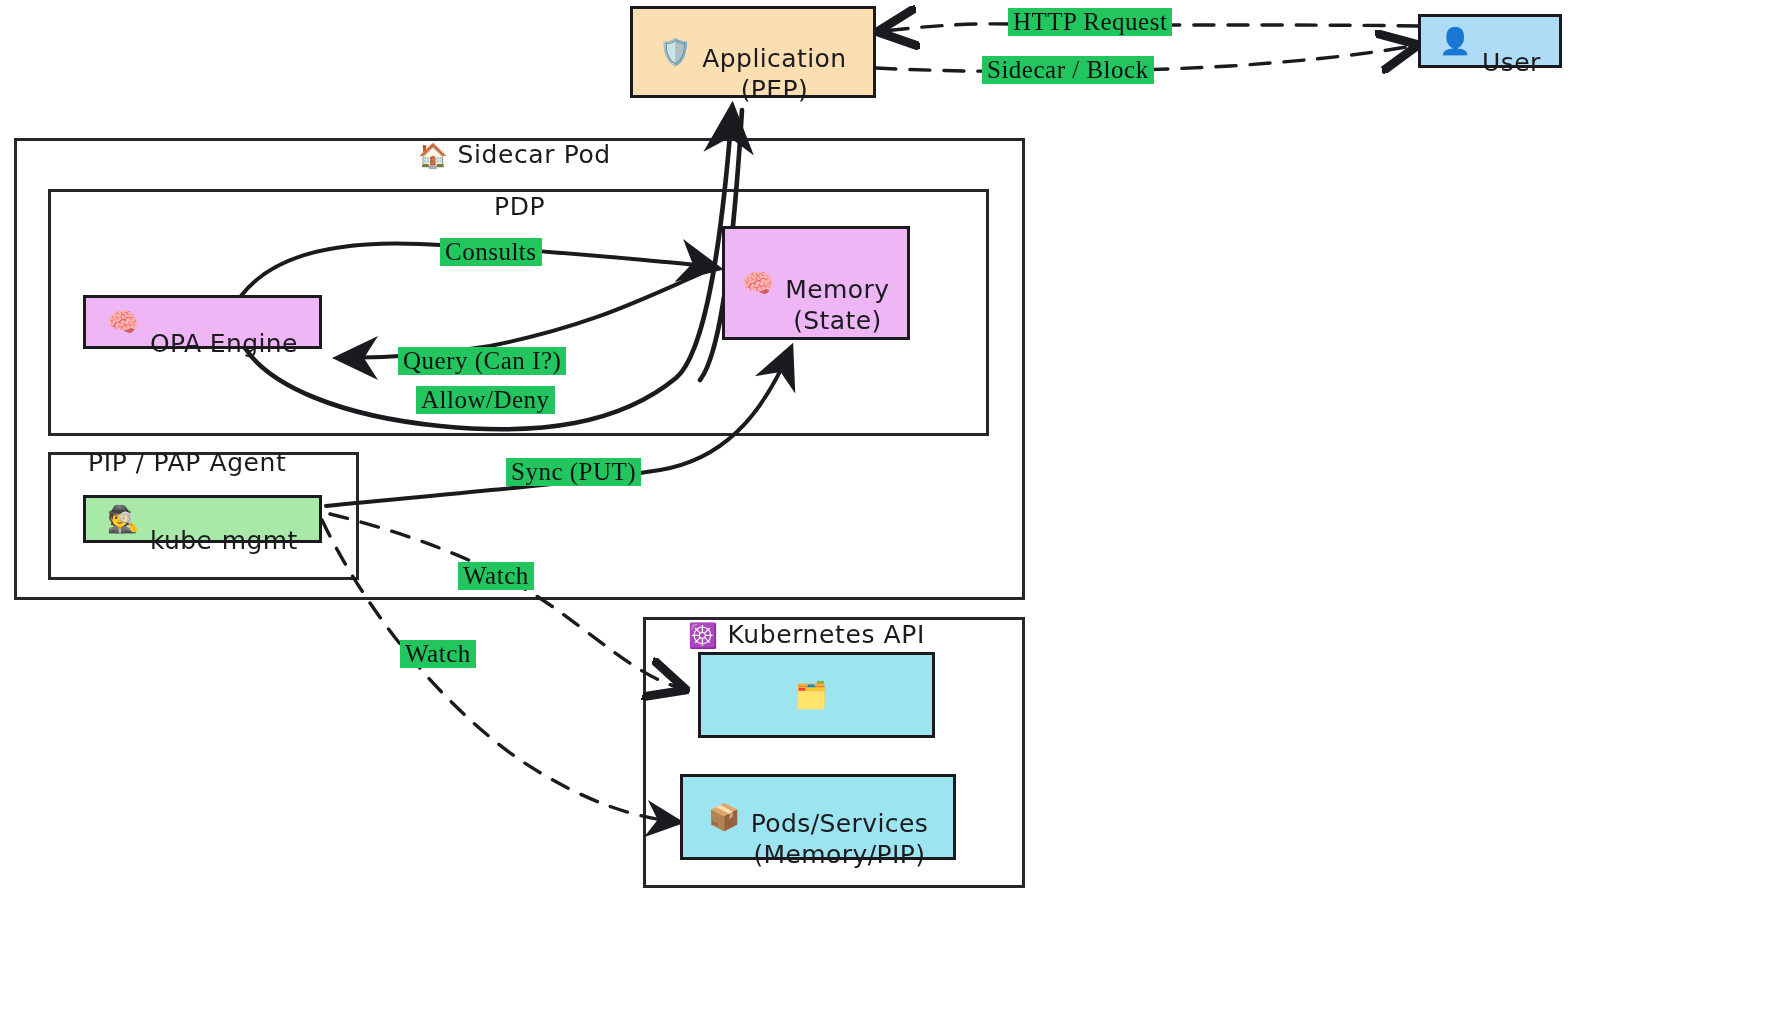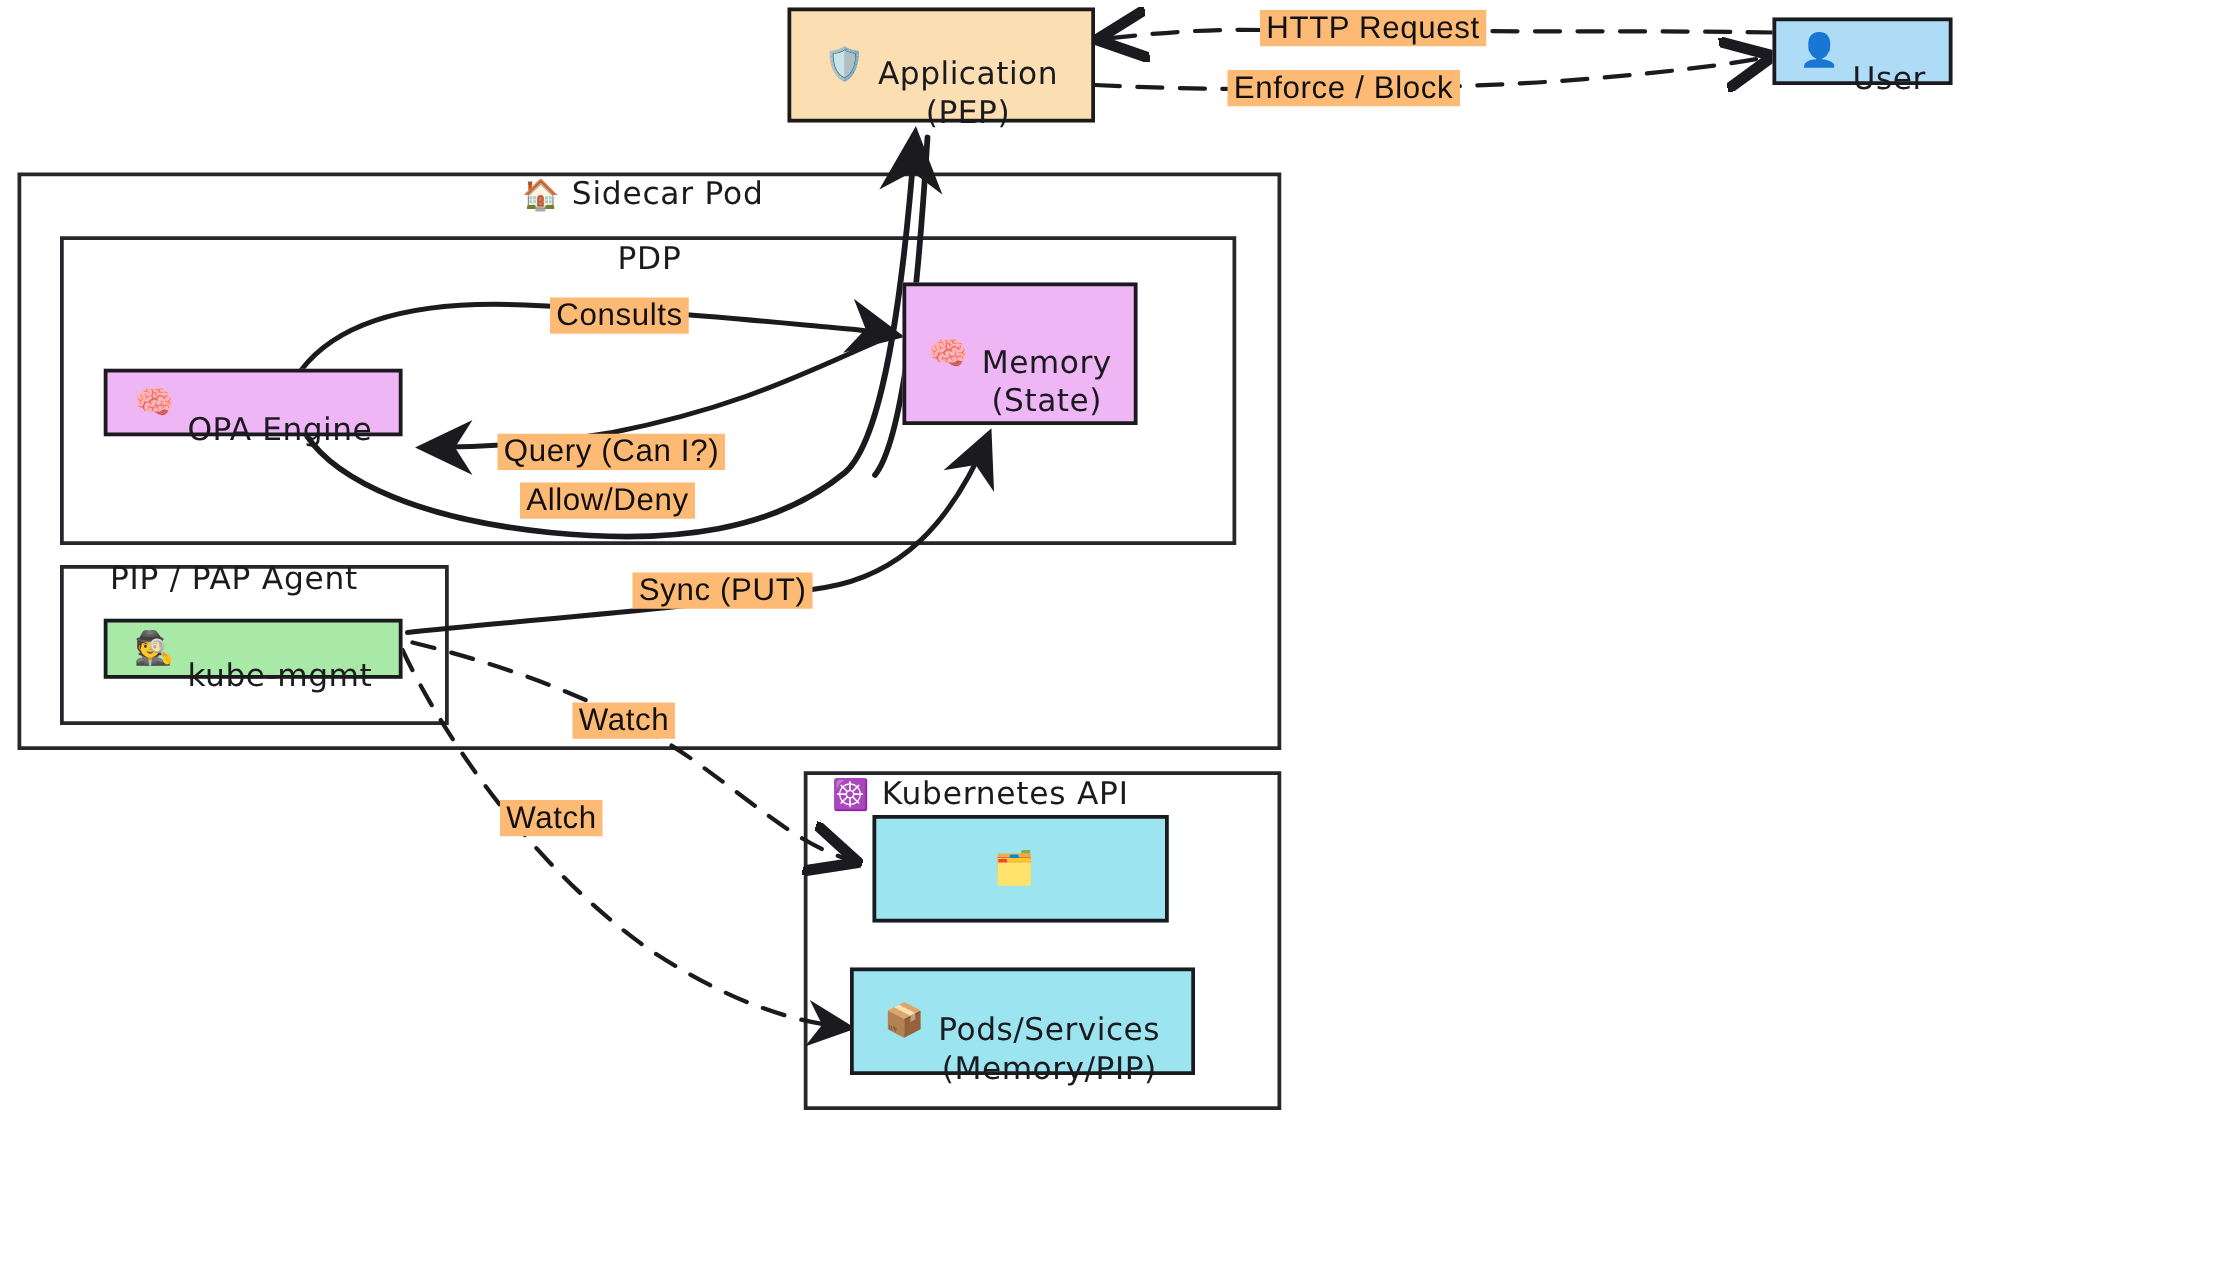--- a/index.html
+++ b/index.html
@@ -71,24 +71,24 @@
     color: #1b1b1f;
     white-space: nowrap;
     font-family: "DejaVu Sans", sans-serif;
     letter-spacing: 0.6px;
   }
   .group-title .ico { font-size: 24px; margin-right: 9px; vertical-align: middle; }
 
   .edge-label {
     position: absolute;
     color: #111114;
-    background: #fdba74;
+    background: #22c55e;
     padding: 0 5px;
     white-space: nowrap;
-    font-family: Liberation Sans, sans-serif;
+    font-family: Liberation Serif, serif;
     letter-spacing: 0.5px;
   }
 </style>
 </head>
 <body>
 
 <div id="canvas">
 
   <div class="group" style="left:14px; top:138px; width:1011px; height:462px;"></div>
   <div class="group-title" style="left:418px; top:140px; font-size:25px;">
@@ -99,21 +99,21 @@
   <div class="group-title" style="left:494px; top:192px; font-size:25px;">
     <span>PDP</span>
   </div>
 
   <div class="group" style="left:48px; top:452px; width:311px; height:128px;"></div>
   <div class="group-title" style="left:88px; top:448px; font-size:25px;">
     <span>PIP / PAP Agent</span>
   </div>
 
   <div class="group" style="left:643px; top:617px; width:382px; height:271px;"></div>
-  <div class="group-title" style="left:666px; top:620px; font-size:25px;text-align:right;">
+  <div class="group-title" style="left:688px; top:620px; font-size:25px;text-align:right;">
     <span class="ico">☸️</span><span>Kubernetes API</span>
   </div>
 
   <svg class="layer" viewBox="0 0 1792 1024">
     <defs>
       <marker id="ah" markerWidth="13" markerHeight="13" refX="10" refY="6.5" orient="auto">
         <path d="M0.5,1 L12,6.5 L0.5,12 L4,6.5 Z" fill="#1b1b1f"></path>
       </marker>
       <marker id="ahd" markerWidth="13" markerHeight="13" refX="10" refY="6.5" orient="auto">
         <path d="M0.5,1 L12,6.5 L0.5,12" fill="none" stroke="#1b1b1f" stroke-width="2.6" stroke-linecap="round" stroke-linejoin="round"></path>
@@ -187,21 +187,21 @@
       <span class="nlabel">Pods/Services
 (Memory/PIP)</span>
     </span>
   </div>
 
   <div class="edge-label" style="left:1008px; top:8px; font-size:25px;">
     <span>HTTP Request</span>
   </div>
 
   <div class="edge-label" style="left:982px; top:56px; font-size:25px;">
-    <span>Enforce / Block</span>
+    <span>Sidecar / Block</span>
   </div>
 
   <div class="edge-label" style="left:440px; top:238px; font-size:25px;">
     <span>Consults</span>
   </div>
 
   <div class="edge-label" style="left:398px; top:347px; font-size:25px;">
     <span>Query (Can I?)</span>
   </div>
 

